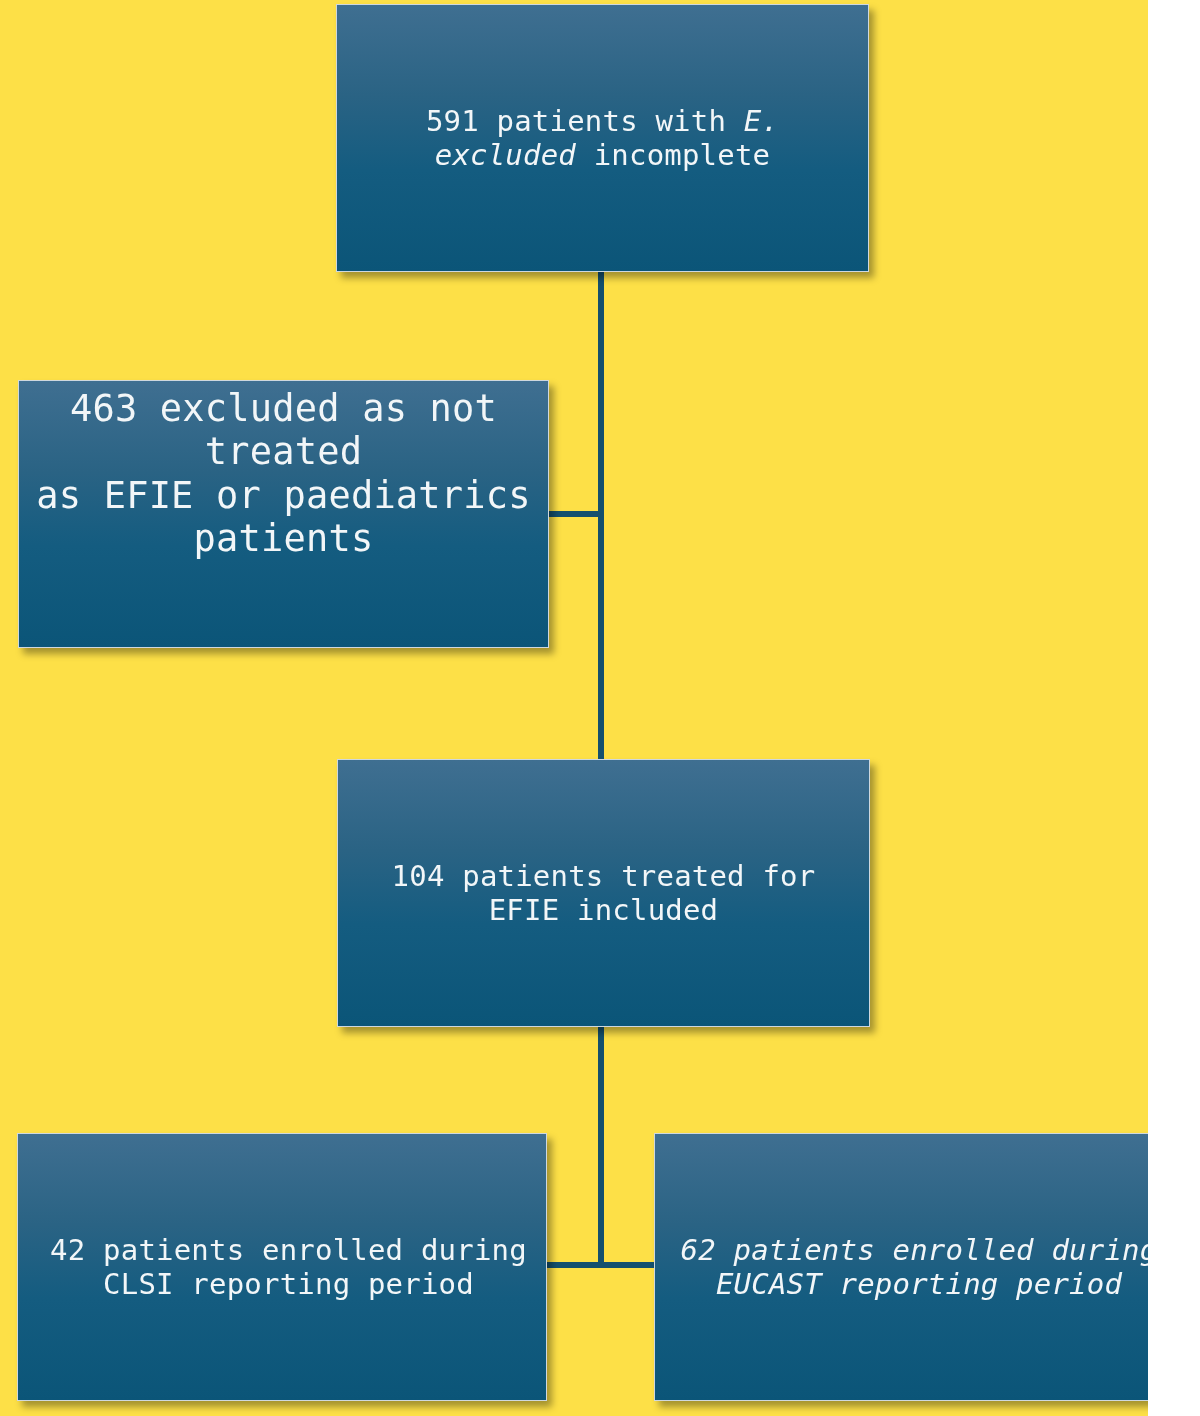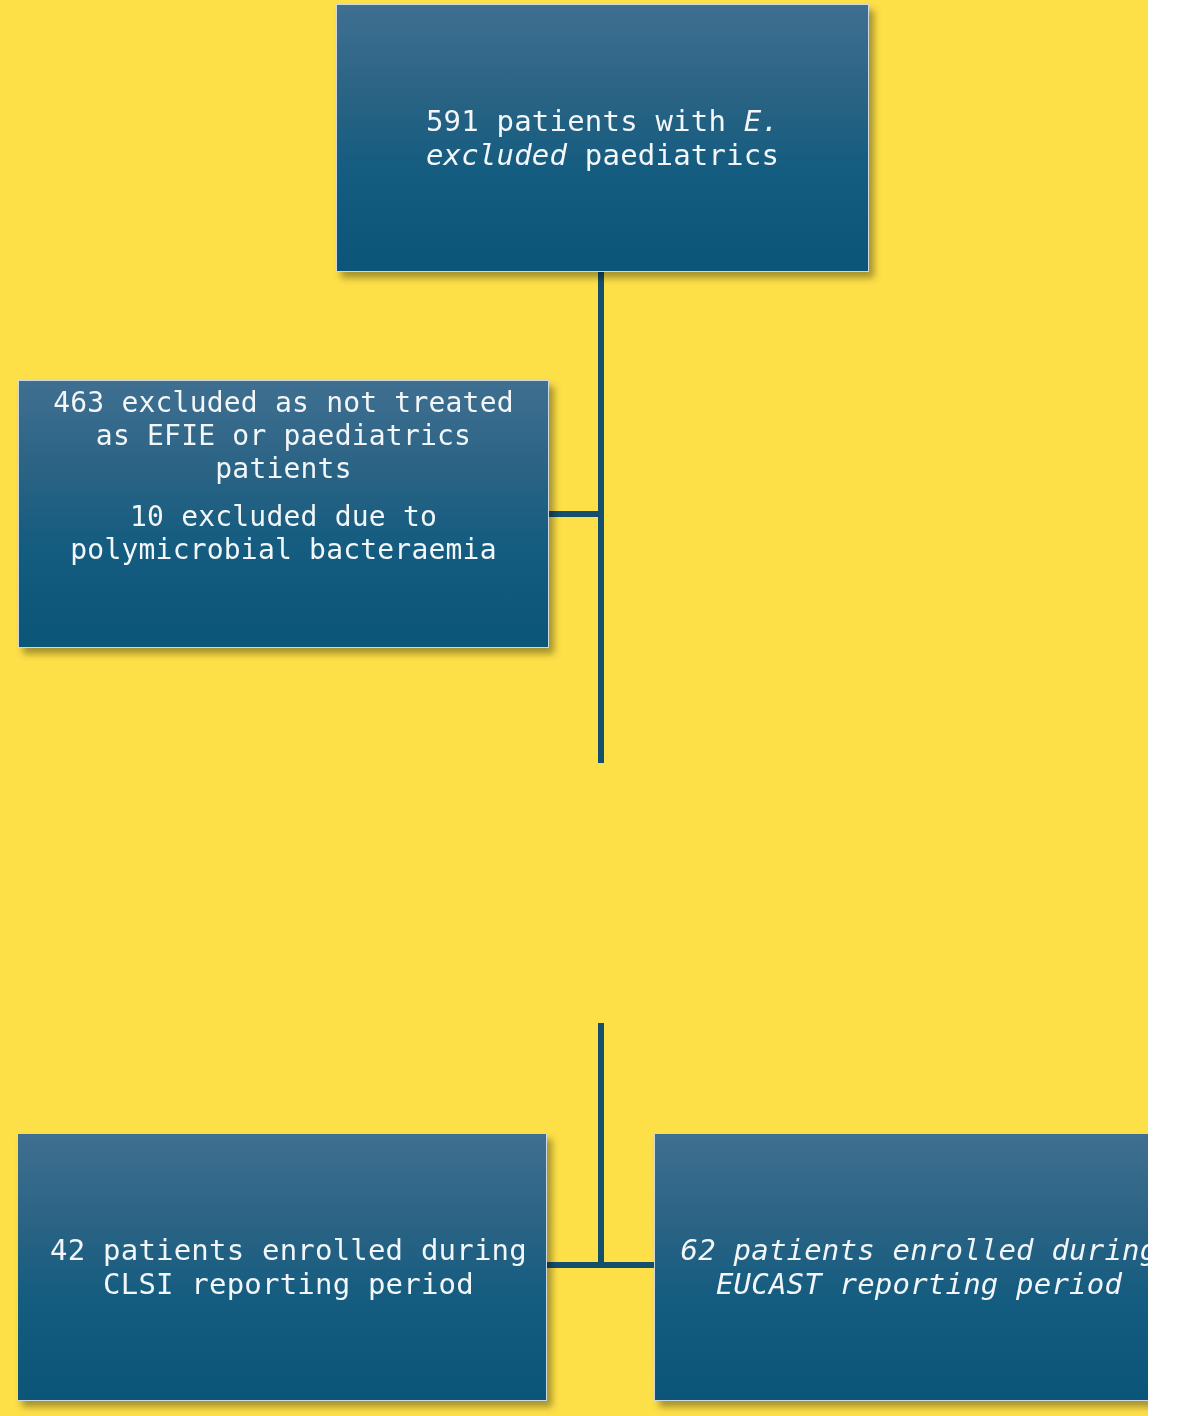--- a/index.html
+++ b/index.html
@@ -47,21 +47,21 @@
   .node .txt em { font-style: italic; }
 
   
   #node-screened   { left: 336px; top: 4px;    width: 533px;  height: 268px; }
   #node-excluded   { left: 18px;  top: 380px;  width: 531px;  height: 268px;
                      justify-content: flex-start; padding-top: 6px; }
   #node-included   { left: 337px; top: 759px;  width: 533px;  height: 268px; }
   #node-clsi       { left: 17px;  top: 1133px; width: 530px;  height: 268px; padding-left: 13px; }
   #node-eucast     { left: 654px; top: 1133px; width: 530px;  height: 268px; font-style: italic; }
 
-  #node-excluded .txt { font-size: 28px; line-height: 1.17; text-align: center; }
+  #node-excluded .txt { font-size: 37px; line-height: 1.17; text-align: center; }
   #node-excluded .txt + .txt { margin-top: 16px; }
 
   
   .conn {
     position: absolute;
     background: #14506e;
     z-index: 1;
   }
   .conn.vert  { width: 6px; }
   .conn.horiz { height: 6px; }
@@ -79,31 +79,33 @@
 <body>
 
 <div id="canvas">
 
   <div class="conn vert" id="conn-trunk-top"></div>
   <div class="conn horiz" id="conn-branch-excl"></div>
   <div class="conn vert" id="conn-trunk-bottom"></div>
   <div class="conn horiz" id="conn-split-bar"></div>
 
   <div class="node" id="node-screened">
-    <div class="txt"><span>591 patients with </span><em>E.</em><br><em>excluded</em><span> paediatrics</span><br></div>
+    <div class="txt"><span>591 patients with </span><em>E.</em><br><em>excluded</em><span> incomplete</span><br></div>
   </div>
 
   <div class="node" id="node-excluded">
     <div class="txt">463 excluded as not treated
 as EFIE or paediatrics
 patients</div>
-    <div class="txt">10 excluded due to
-polymicrobial bacteraemia</div>
   </div>
 
+  <div class="node" id="node-included">
+    <div class="txt">104 patients treated for
+EFIE included</div>
+  </div>
 
   <div class="node" id="node-clsi">
     <div class="txt">42 patients enrolled during
 CLSI reporting period</div>
   </div>
 
   <div class="node" id="node-eucast">
     <div class="txt">62 patients enrolled during
 EUCAST reporting period</div>
   </div>

